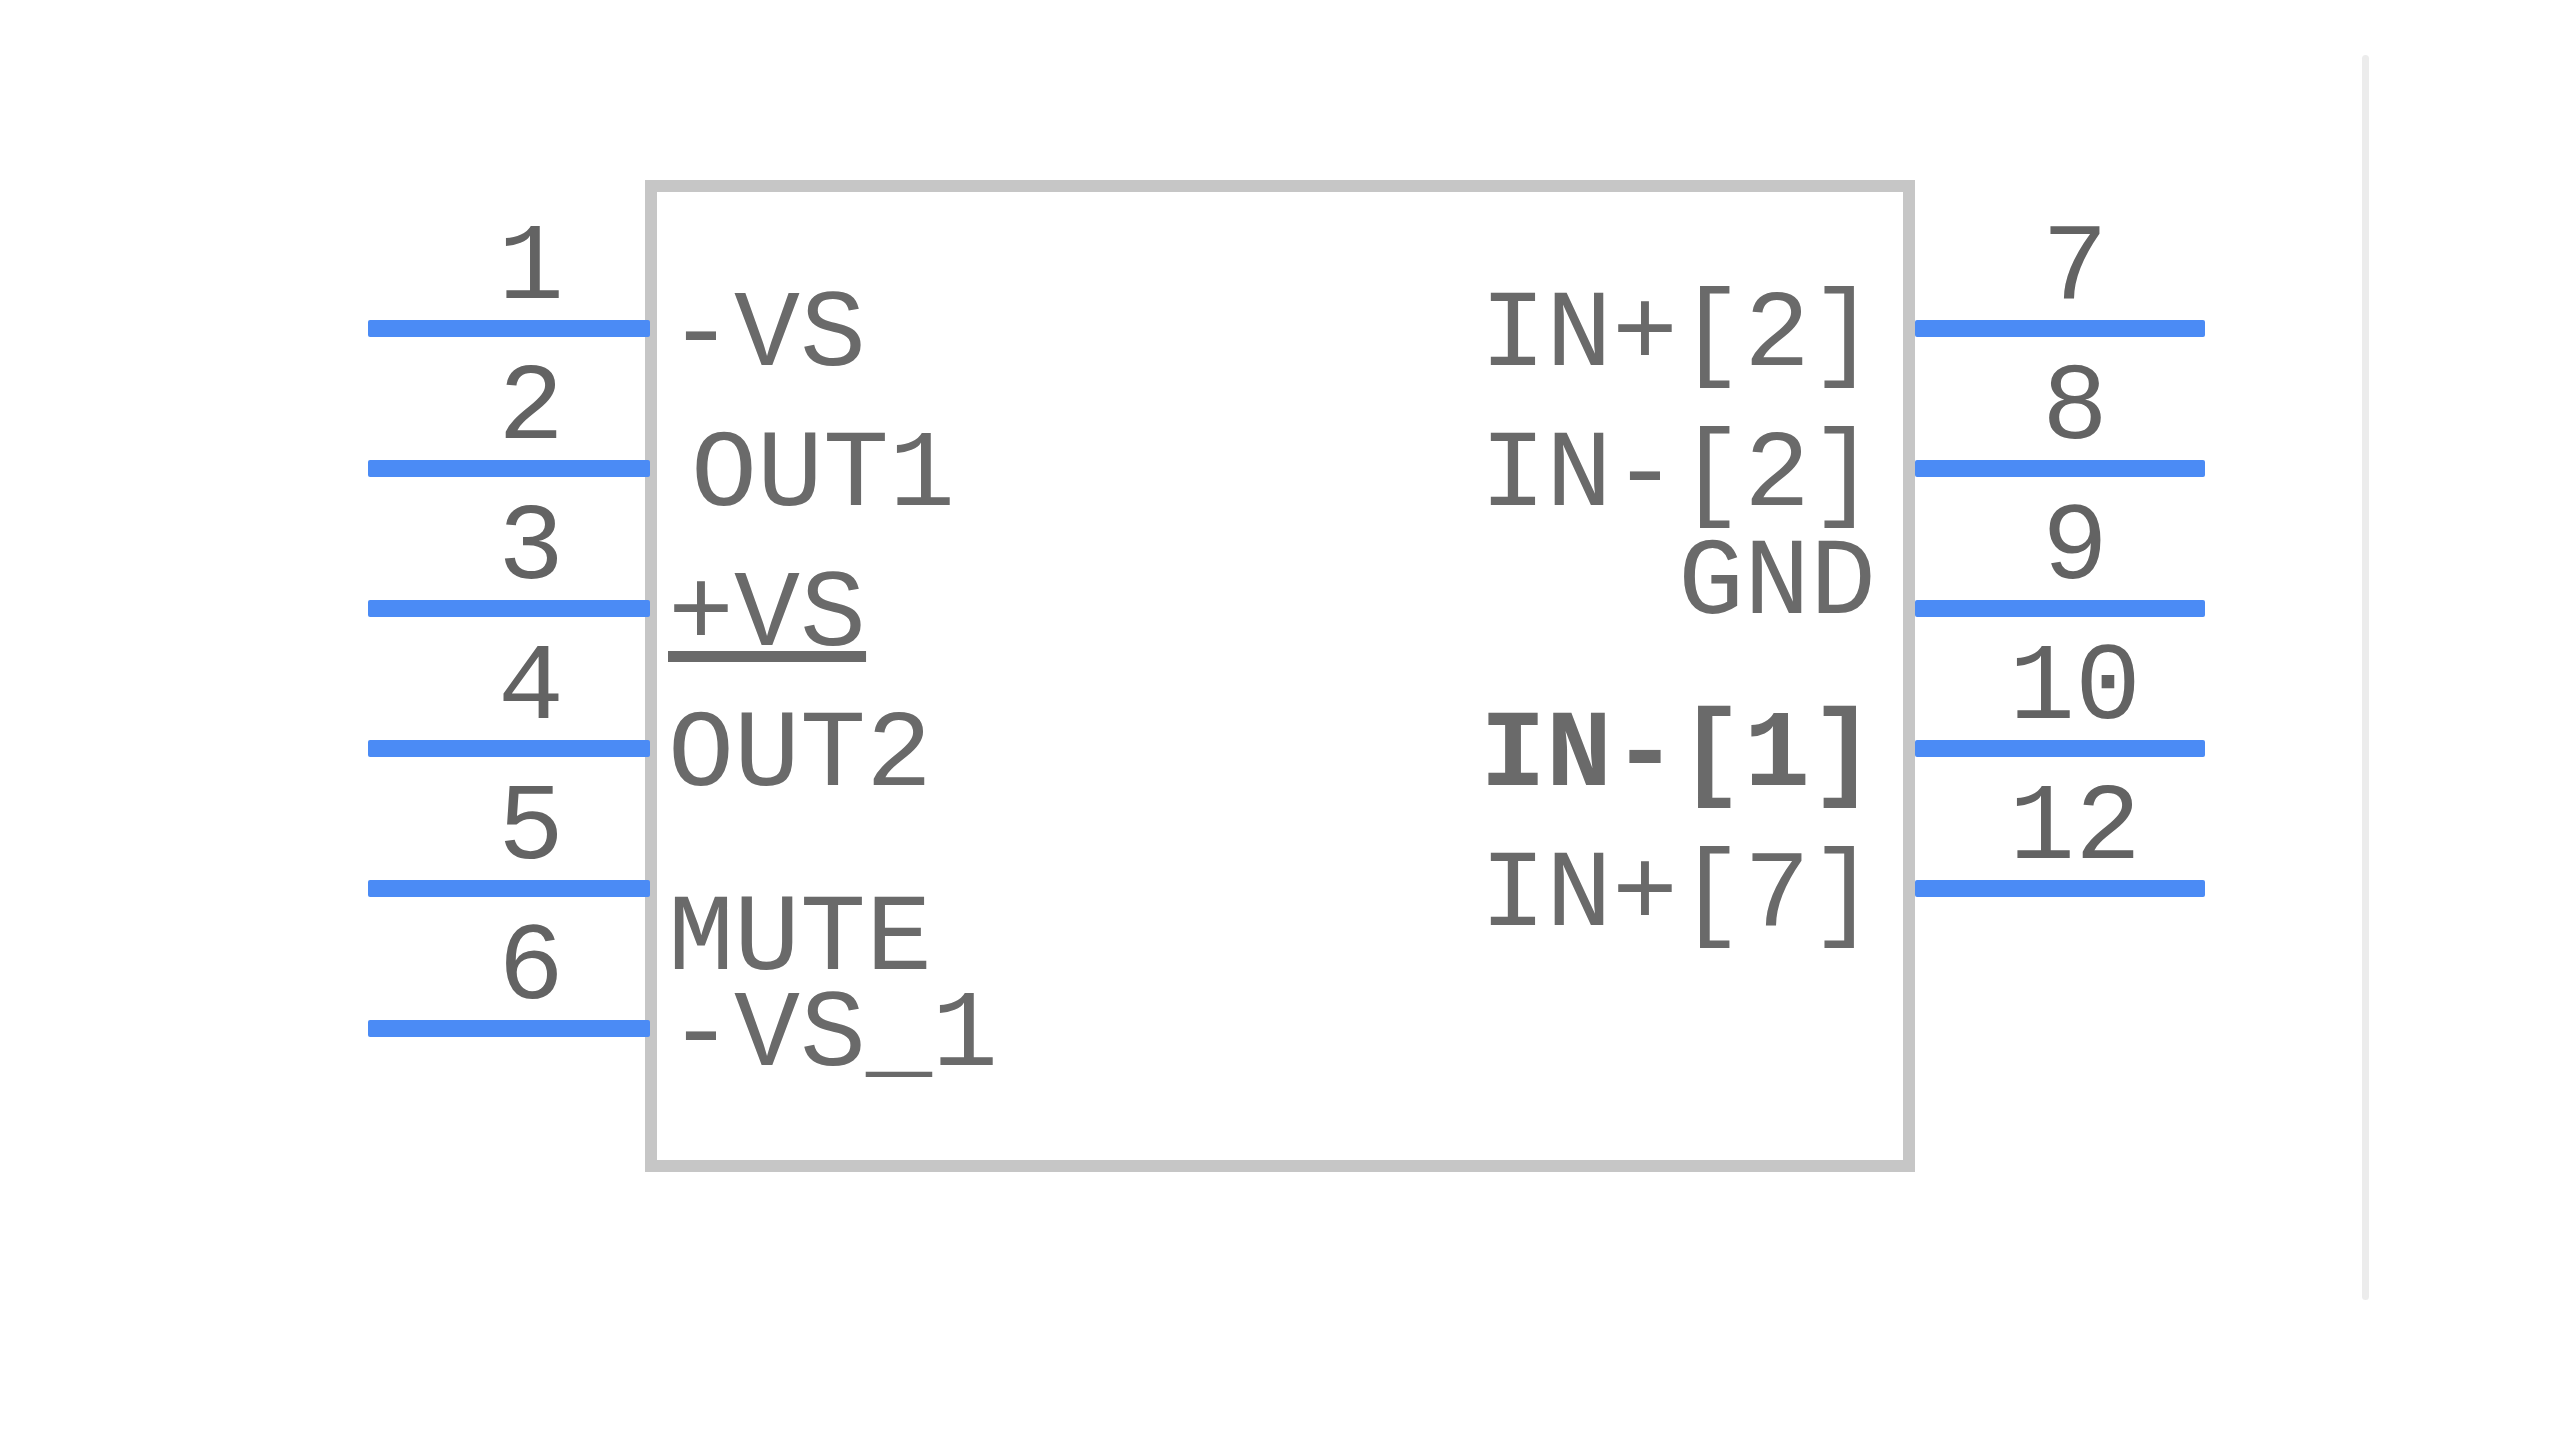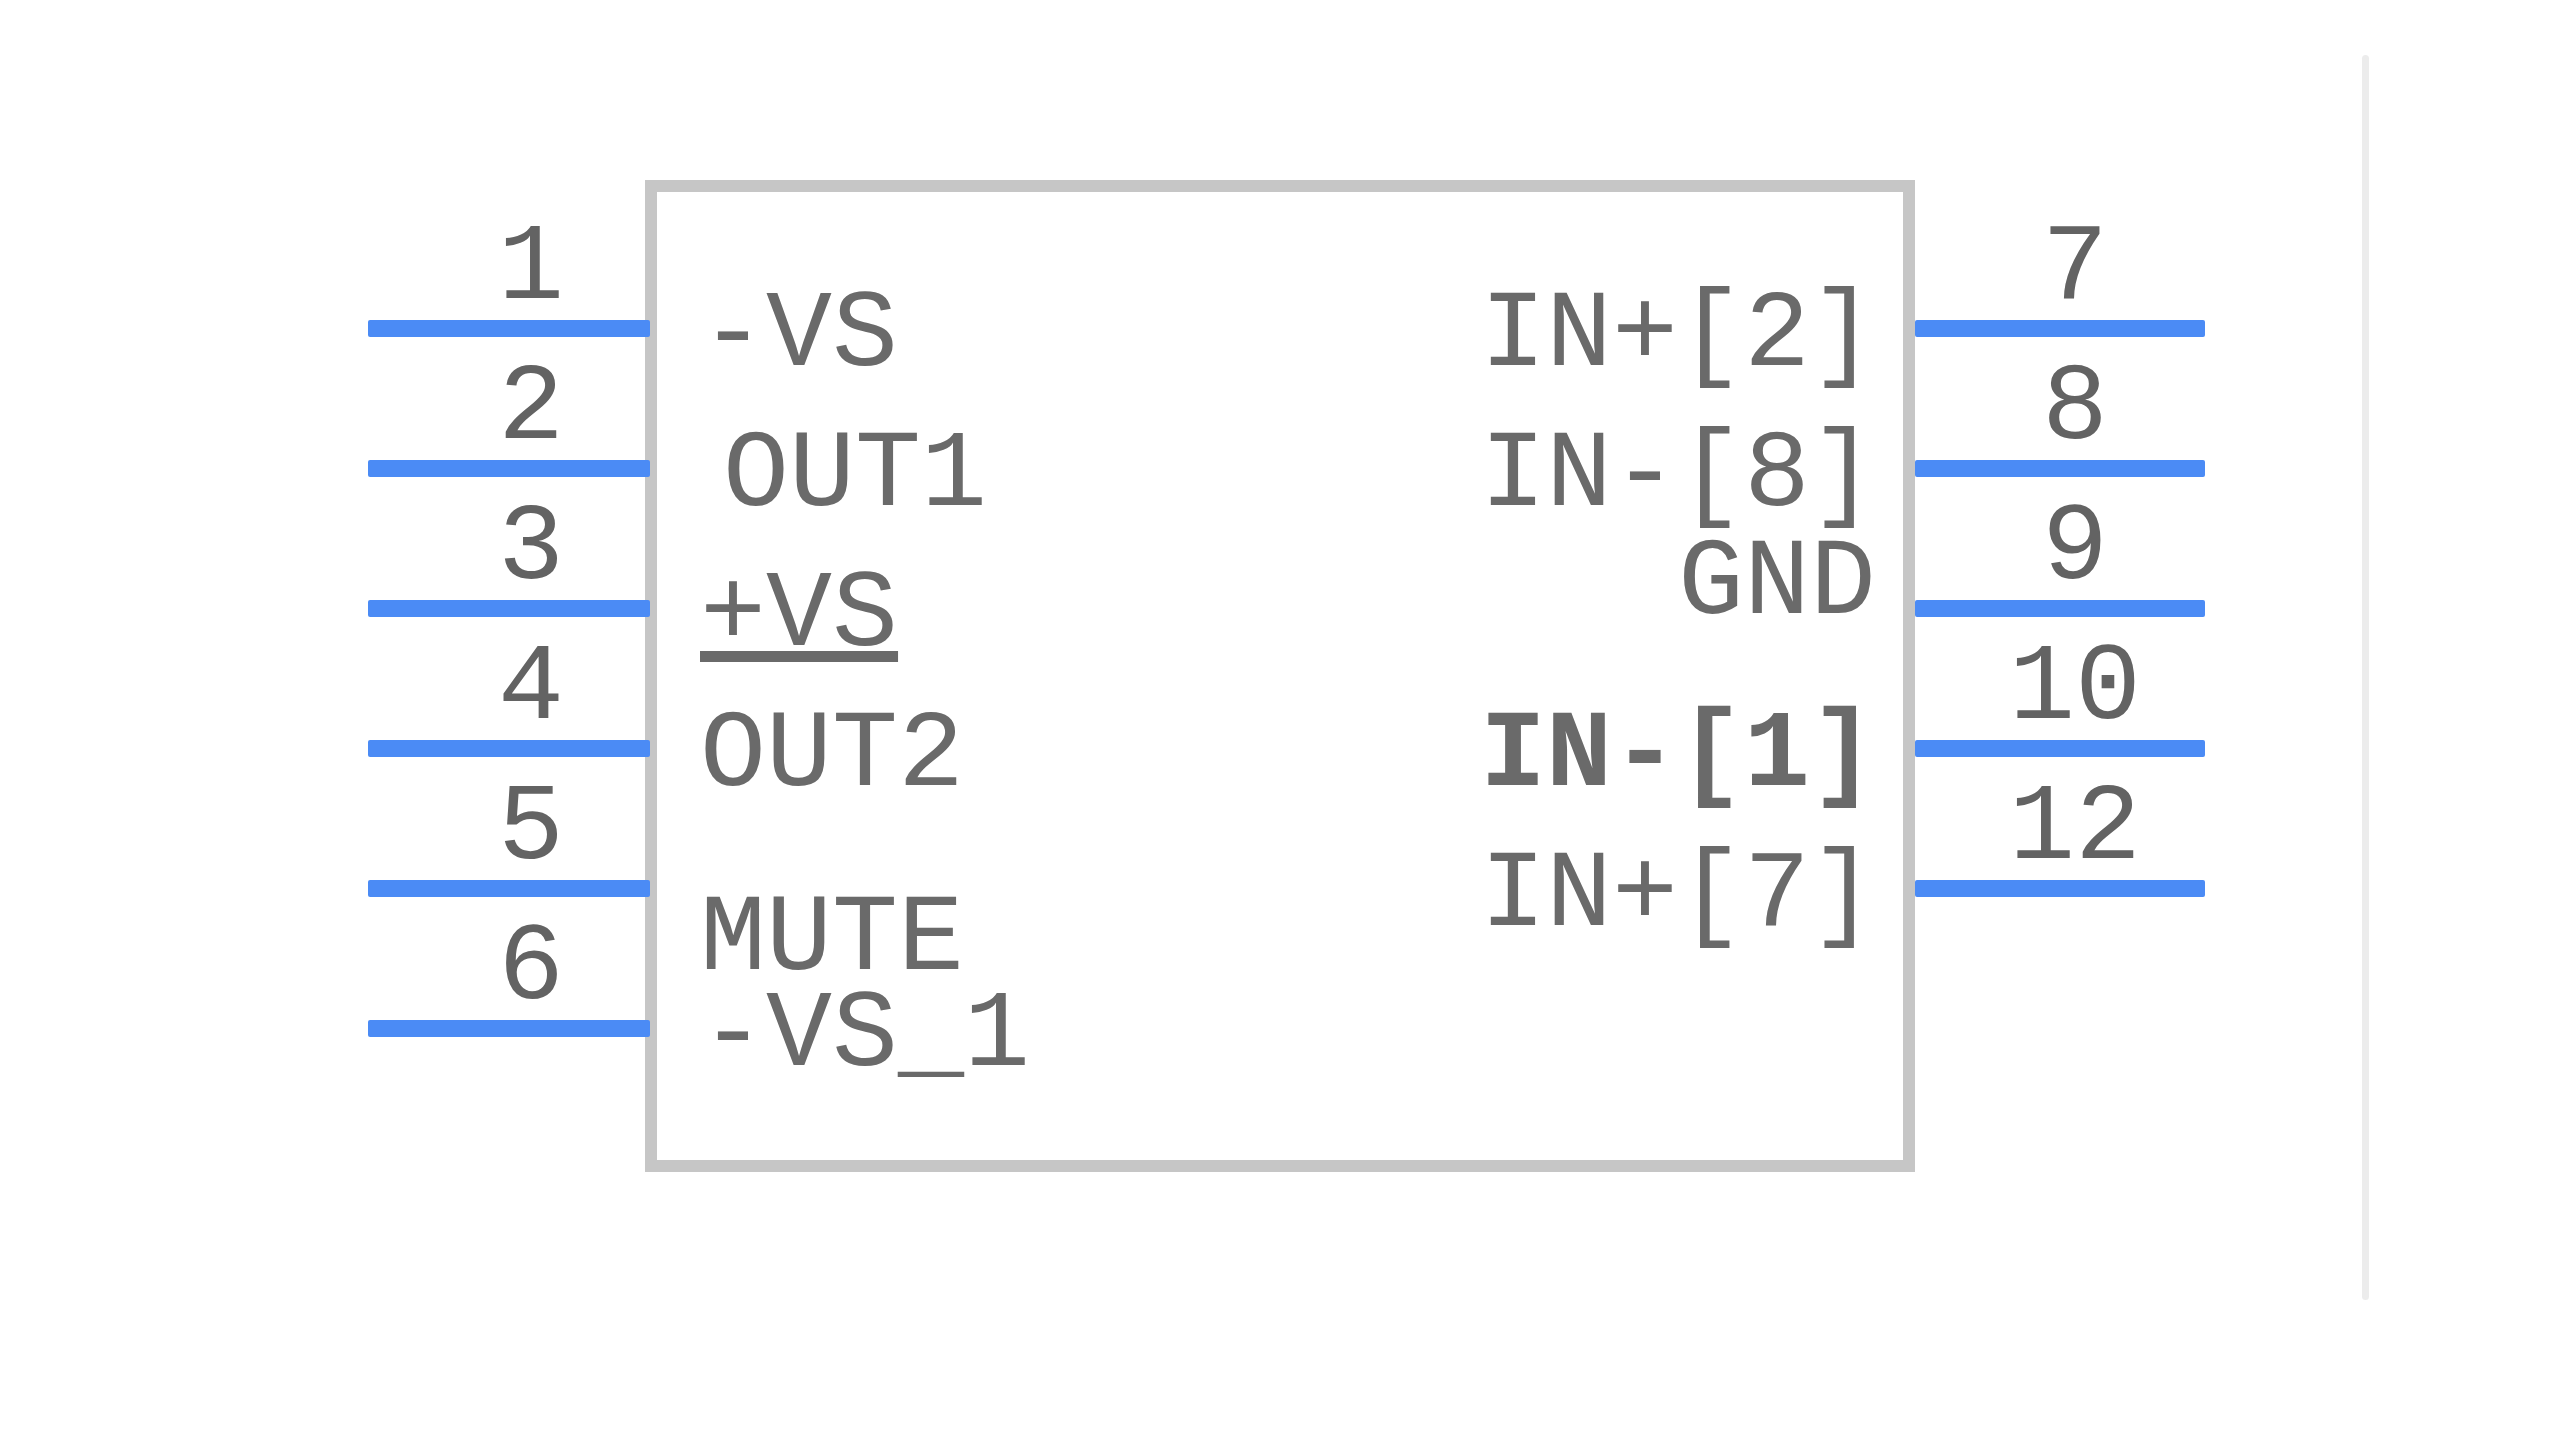--- a/index.html
+++ b/index.html
@@ -42,21 +42,20 @@
     text-align: center;
     white-space: pre;
   }
   .pin-label {
     position: absolute;
     height: 110px;
     line-height: 110px;
     font-size: 110px;
     color: var(--label-gray, #6a6a6a);
     white-space: pre;
-    margin-left: 32px;
   }
   .pin-label.left-side { text-align: left; }
   .pin-label.right-side { text-align: right; }
   .panel-divider {
     position: absolute;
     left: 2362px;
     top: 55px;
     width: 7px;
     height: 1245px;
     background: var(--divider-gray, #ececec);
@@ -85,21 +84,21 @@
       <div class="pin-number" style="left: 390px; width: 282px; top: 774px;">5</div>
       <div class="pin-label left-side" style="top: 885px; left: 668px;">MUTE</div>
       <div class="pin-line" style="left: 368px; width: 282px; top: 1020px;"></div>
       <div class="pin-number" style="left: 390px; width: 282px; top: 914px;">6</div>
       <div class="pin-label left-side" style="top: 981px; left: 668px;">-VS_1</div>
       <div class="pin-line" style="left: 1915px; width: 290px; top: 320px;"></div>
       <div class="pin-number" style="left: 1930px; width: 290px; top: 214px;">7</div>
       <div class="pin-label right-side" style="top: 281px; right: 684px;">IN+[2]</div>
       <div class="pin-line" style="left: 1915px; width: 290px; top: 460px;"></div>
       <div class="pin-number" style="left: 1930px; width: 290px; top: 354px;">8</div>
-      <div class="pin-label right-side" style="top: 421px; right: 684px;">IN-[8]</div>
+      <div class="pin-label right-side" style="top: 421px; right: 684px;">IN-[2]</div>
       <div class="pin-line" style="left: 1915px; width: 290px; top: 600px;"></div>
       <div class="pin-number" style="left: 1930px; width: 290px; top: 494px;">9</div>
       <div class="pin-label right-side" style="top: 529px; right: 684px;">GND</div>
       <div class="pin-line" style="left: 1915px; width: 290px; top: 740px;"></div>
       <div class="pin-number" style="left: 1930px; width: 290px; top: 634px;">10</div>
       <div class="pin-label right-side" style="top: 701px; right: 684px; font-weight: bold;">IN-[1]</div>
       <div class="pin-line" style="left: 1915px; width: 290px; top: 880px;"></div>
       <div class="pin-number" style="left: 1930px; width: 290px; top: 774px;">12</div>
       <div class="pin-label right-side" style="top: 841px; right: 684px;">IN+[7]</div>
     </div>

